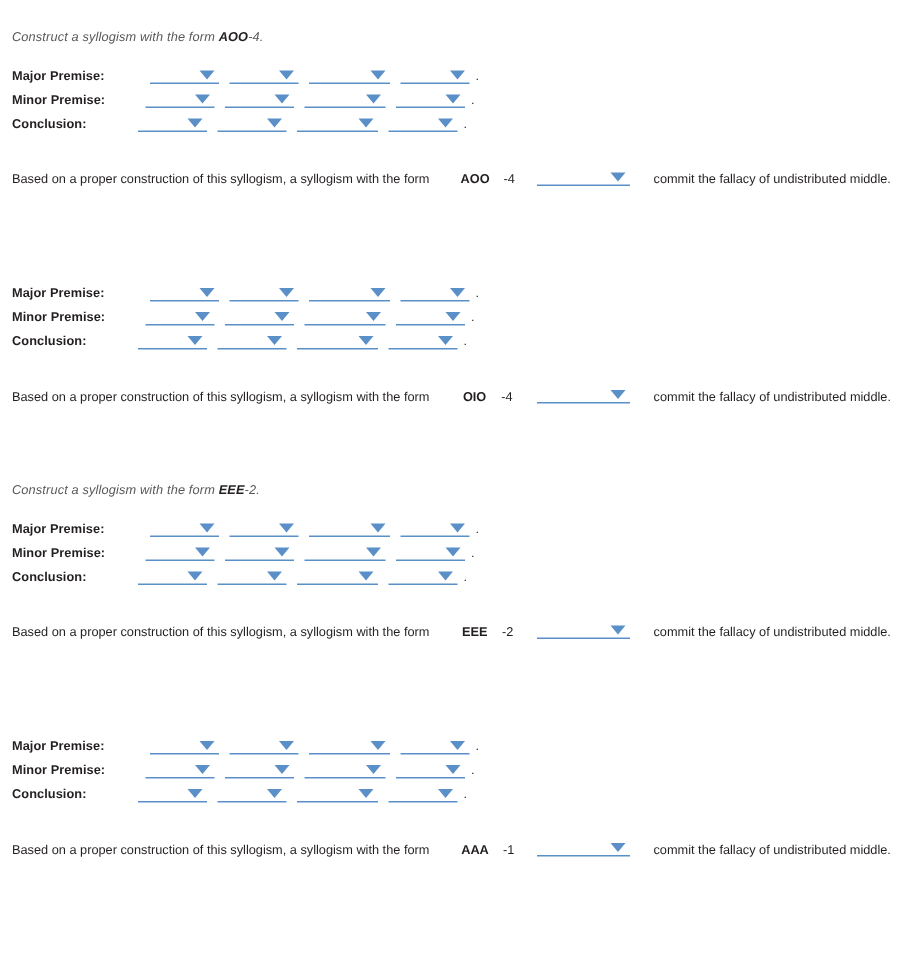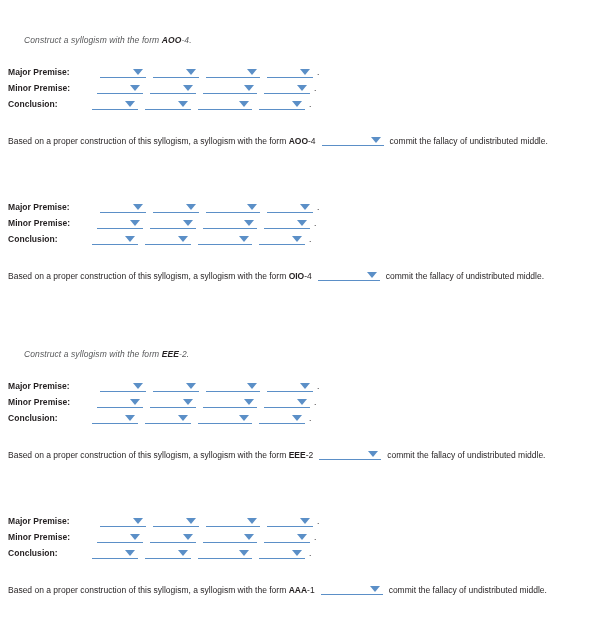--- a/index.html
+++ b/index.html
@@ -27,31 +27,32 @@
     padding: 0 8px;
     margin: 0;
   }
 
   .block-heading {
     font-style: italic;
     font-size: 8.5px;
     color: #58595b;
     letter-spacing: 0.1px;
     white-space: nowrap;
-    margin: 16px;
+    margin: 0;
     padding: 0;
     line-height: 12px;
   }
   .block-heading b {
     font-weight: bold;
     font-style: italic;
     color: #231f20;
   }
 
   .rows {
+    margin-top: 10px;
   }
 
   .prem-row {
     display: flex;
     align-items: flex-end;
     height: 16px;
     white-space: nowrap;
   }
 
   .prem-label {
@@ -109,20 +110,21 @@
   .prem-row.r3 .slots { margin-left: 0px; }
 
   .conclusion-sentence {
     margin-top: 21px;
     font-size: 8.5px;
     color: #231f20;
     line-height: 12px;
     white-space: nowrap;
     display: flex;
     align-items: baseline;
+    justify-content: space-between;
   }
   .conclusion-sentence b { font-weight: bold; }
 
   .dd.inline {
     width: 62px;
     margin: 0 6px;
     position: relative;
     top: 2px;
   }
 

